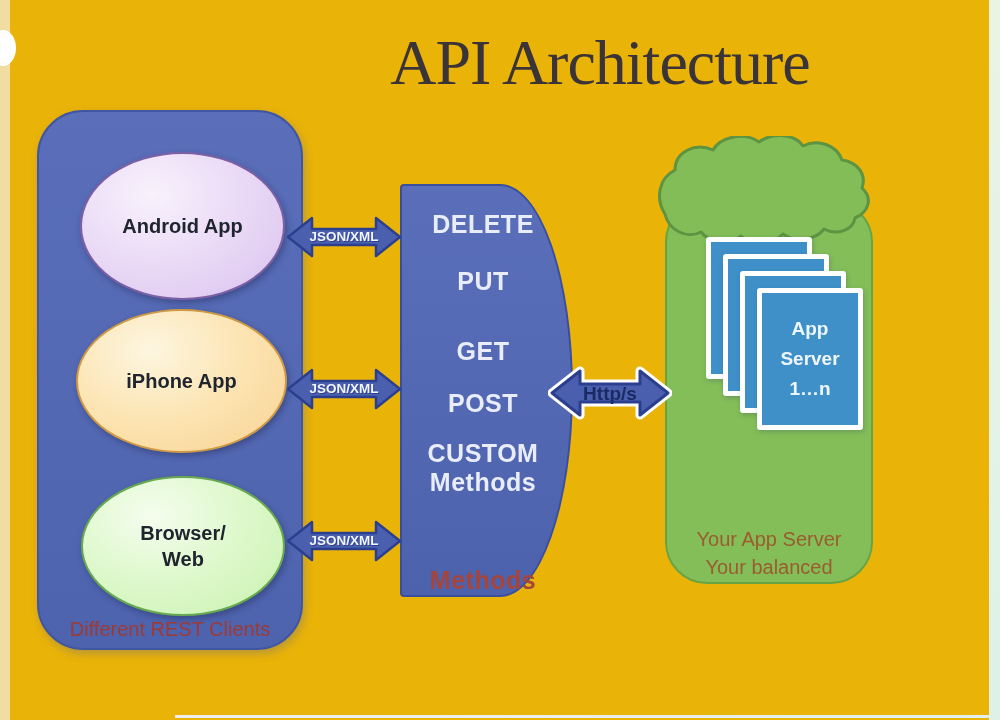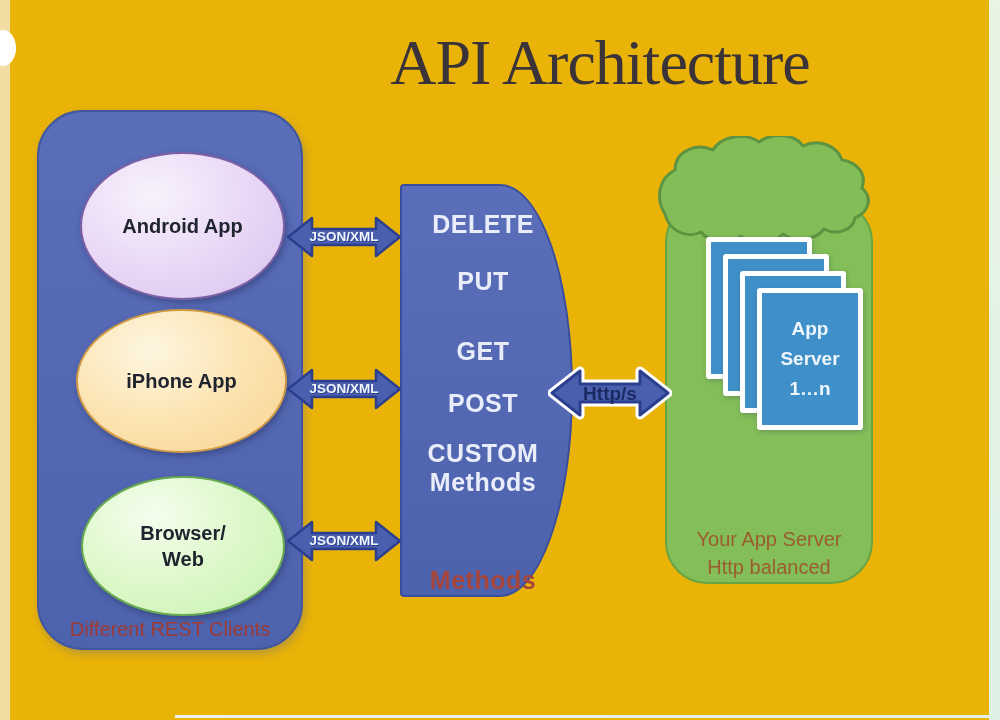--- a/index.html
+++ b/index.html
@@ -113,21 +113,21 @@
     <div class="method-label m2">GET</div>
     <div class="method-label m3">POST</div>
     <div class="method-label mc1">CUSTOM</div>
     <div class="method-label mc2">Methods</div>
     <div class="method-label methods-caption h2">Methods</div>
   </div>
 
   <div class="server-panel">
     <div class="server-caption">
       <div>Your App Server</div>
-      <div>Http balanced</div>
+      <div>Your balanced</div>
     </div>
   </div>
 
   <svg class="cloud" viewBox="0 0 235 115">
     <path d="M20,78
              C10,62 14,42 30,34
              C30,16 50,6 68,14
              C76,0 100,-4 114,6
              C128,-4 150,-2 158,10
              C174,2 192,10 197,24

